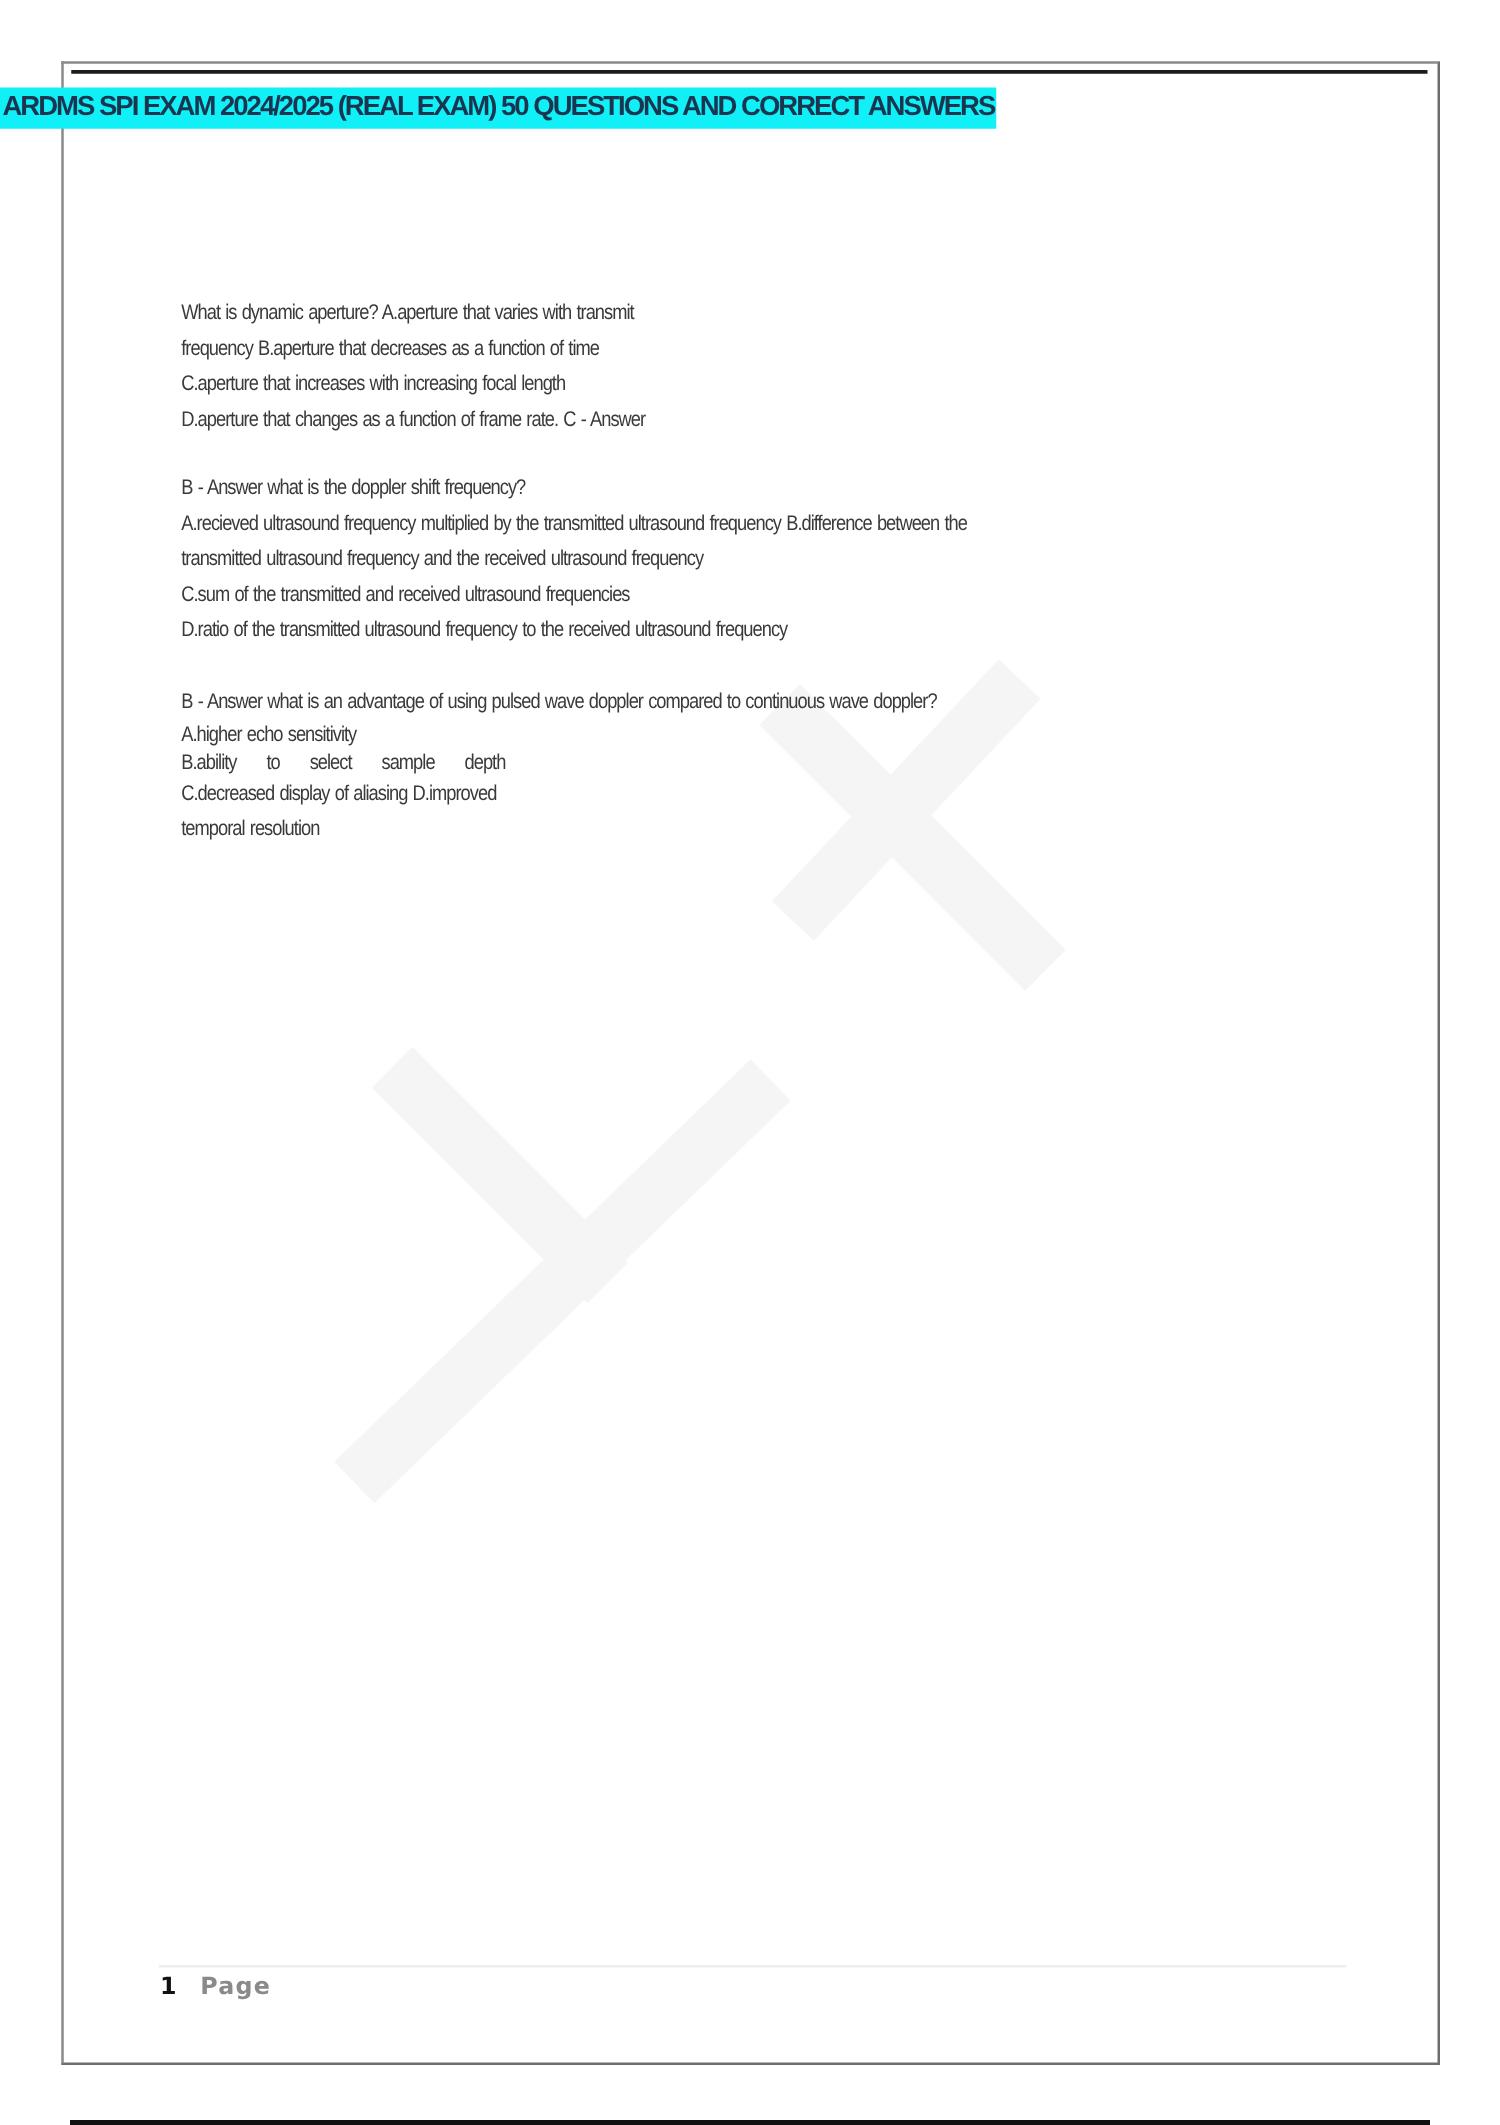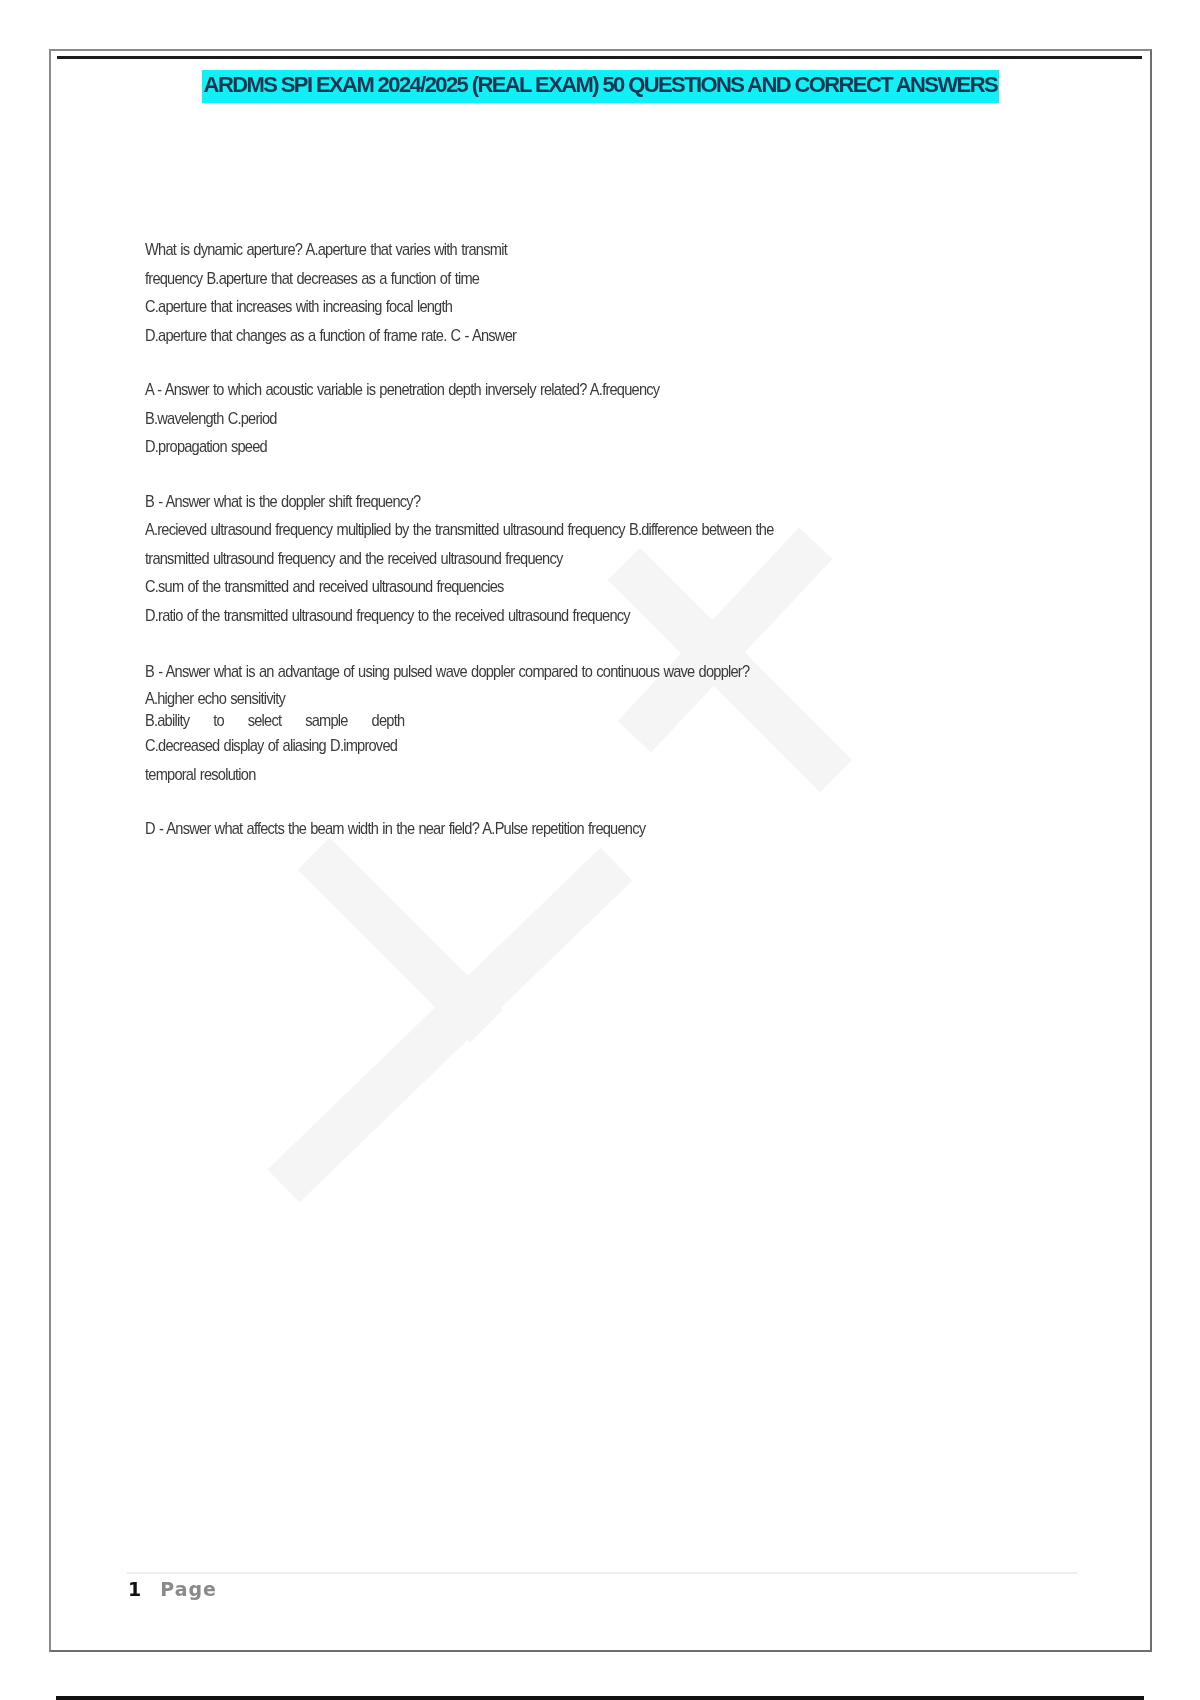--- a/index.html
+++ b/index.html
@@ -11,21 +11,21 @@
       position: absolute; left: 49px; top: 49px; width: 1103px; height: 1603px;
       border: 2px solid #8a8a8a; border-right-color: #6e6e6e; border-bottom-color: #6e6e6e;
       box-sizing: border-box; background: #fff;
     }
     .top-rule {
       position: absolute; left: 57px; top: 56px; width: 1085px; height: 3px; background: #1c1c1c;
     }
     .bottom-rule {
       position: absolute; left: 56px; top: 1696px; width: 1088px; height: 4px; background: #111;
     }
-    .title-wrap { position: absolute; top: 70px; left: 0; width: 956px; text-align: right; padding-left: 43px; }
+    .title-wrap { position: absolute; top: 70px; left: 0; width: 956px; text-align: left; }
     .title {
       display: inline-block; background: #12f0f7; color: #1a3550;
       font-family: "Liberation Sans", sans-serif; font-weight: bold; font-size: 22px;
       letter-spacing: -1.6px; padding: 3px 2px 6px 2px; line-height: 24px;
     }
     .watermark { position: absolute; left: 0; top: 0; width: 1200px; height: 1700px; pointer-events: none; }
     .content { position: absolute; left: 145px; top: 236px; width: 900px; }
     .para { margin: 0 0 26px 0; }
     .line {
       display: block; font-size: 17px; line-height: 28.5px; color: #3a3a3a;
@@ -65,41 +65,33 @@
 </div>
 
 <div class="content">
   <div class="para">
     <span class="line">What is dynamic aperture? A.aperture that varies with transmit</span>
     <span class="line">frequency B.aperture that decreases as a function of time</span>
     <span class="line">C.aperture that increases with increasing focal length</span>
     <span class="line">D.aperture that changes as a function of frame rate. C - Answer</span>
   </div>
   <div class="para">
-    <span class="line">A - Answer to which acoustic variable is penetration depth inversely related? A.frequency</span>
-    <span class="line">B.wavelength C.period</span>
-    <span class="line">D.propagation speed</span>
-  </div>
-  <div class="para">
     <span class="line">B - Answer what is the doppler shift frequency?</span>
     <span class="line">A.recieved ultrasound frequency multiplied by the transmitted ultrasound frequency B.difference between the</span>
     <span class="line">transmitted ultrasound frequency and the received ultrasound frequency</span>
     <span class="line">C.sum  of  the  transmitted  and  received  ultrasound  frequencies</span>
     <span class="line">D.ratio  of  the  transmitted  ultrasound  frequency  to  the  received  ultrasound  frequency</span>
   </div>
   <div class="para">
     <span class="line" style="line-height:32px;">B - Answer what is an advantage of using pulsed wave doppler compared to continuous wave doppler?</span>
     <span class="line tight">A.higher  echo sensitivity</span>
     <span class="line tight spaced">B.ability to select sample depth</span>
     <span class="line">C.decreased display of aliasing D.improved</span>
     <span class="line">temporal  resolution</span>
   </div>
-  <div class="para">
-    <span class="line">D - Answer what affects the beam width in the near field? A.Pulse repetition frequency</span>
-  </div>
 </div>
 
 <div class="footer-rule"></div>
 <div class="footer">
   <span class="num">1</span><span class="pg">Page</span>
 </div>
 
 <div class="bottom-rule"></div>
 
 </body></html>

